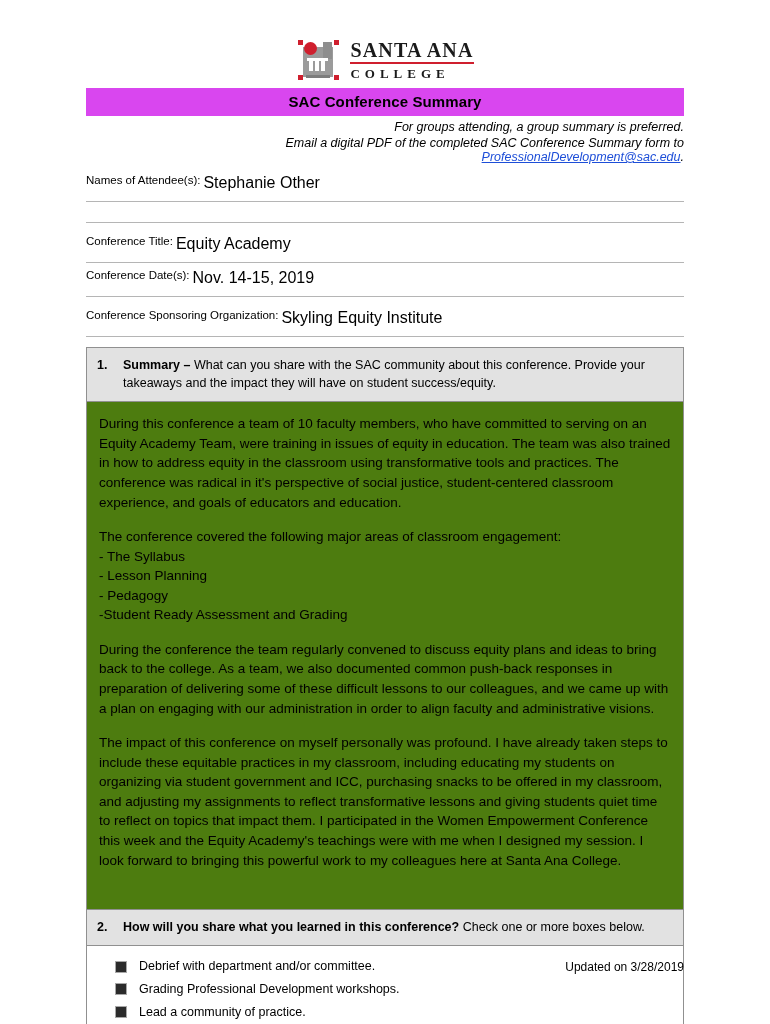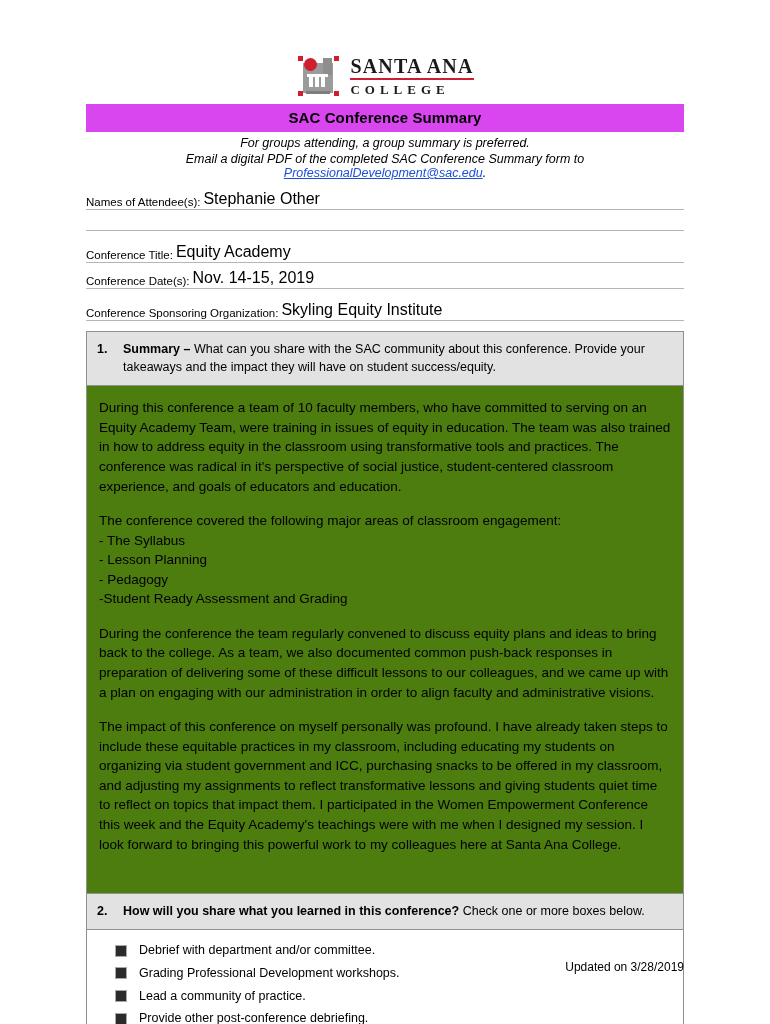--- a/index.html
+++ b/index.html
@@ -20,21 +20,21 @@
     height: 1024px;
     box-sizing: border-box;
     padding: 0;
   }
 
   
   .logo-area {
     display: flex;
     justify-content: center;
     align-items: flex-end;
-    padding-top: 54px;
+    padding-top: 38px;
     padding-bottom: 6px;
   }
   .logo {
     display: flex;
     align-items: center;
     gap: 8px;
   }
   .logo-mark {
     position: relative;
     width: 46px;
@@ -138,40 +138,40 @@
   }
   .title-bar {
     background: #d946ef;
     text-align: center;
     font-weight: bold;
     font-size: 15px;
     padding: 5px 0 6px 0;
     letter-spacing: 0.1px;
   }
   .subline {
-    text-align: center;
+    text-align: right;
     font-style: italic;
     font-size: 12.5px;
     padding-top: 4px;
   }
   .subline.second {
     padding-top: 2px;
   }
   .maillink {
     color: #1d4ed8;
     text-decoration: underline;
     font-style: italic;
   }
 
   
   .field {
     display: flex;
-    align-items: flex-end;
+    align-items: flex-start;
     border-bottom: 1.5px solid #b5b5b5;
-    padding-bottom: 1px;
+    padding-bottom: 9px;
   }
   .field .lab {
     font-size: 11.5px;
     white-space: nowrap;
   }
   .field .val {
     font-size: 16px;
     margin-left: 3px;
     font-family: "Liberation Sans", sans-serif;
   }

